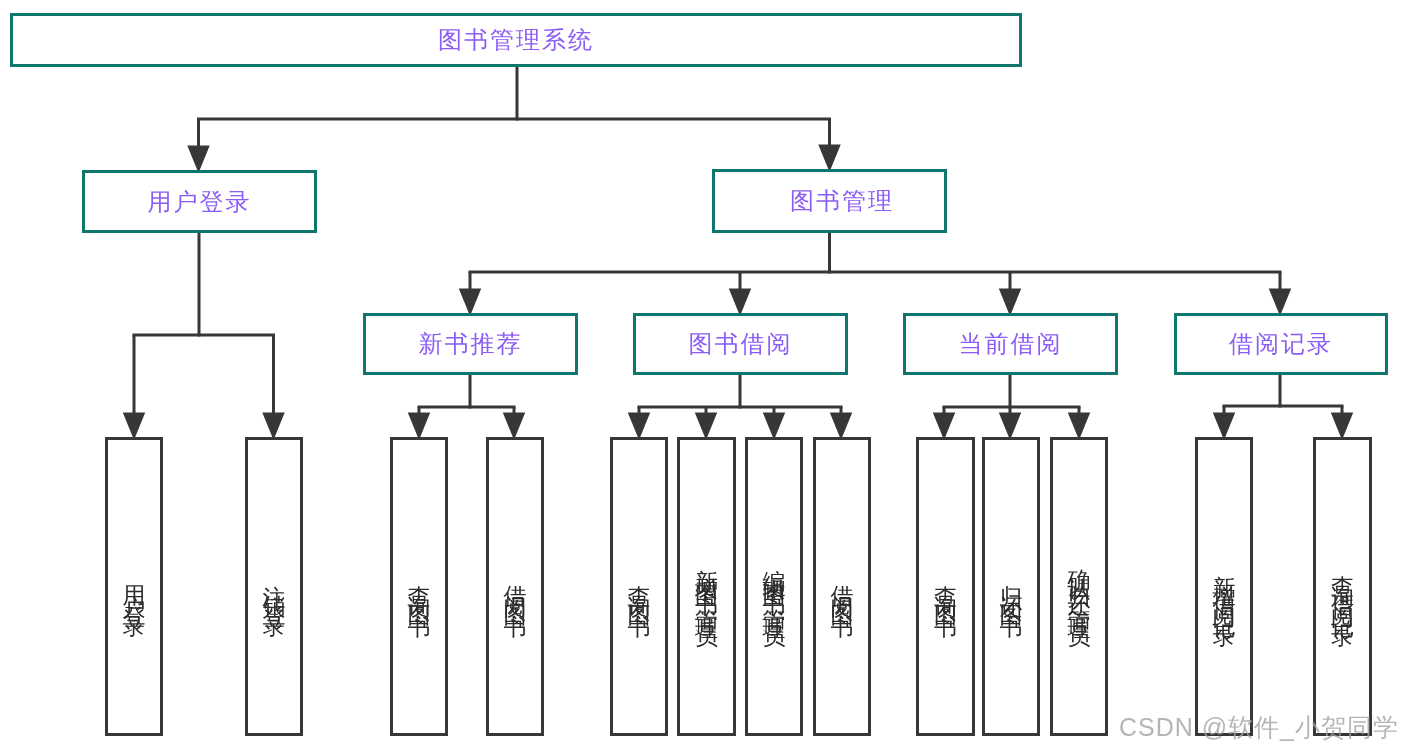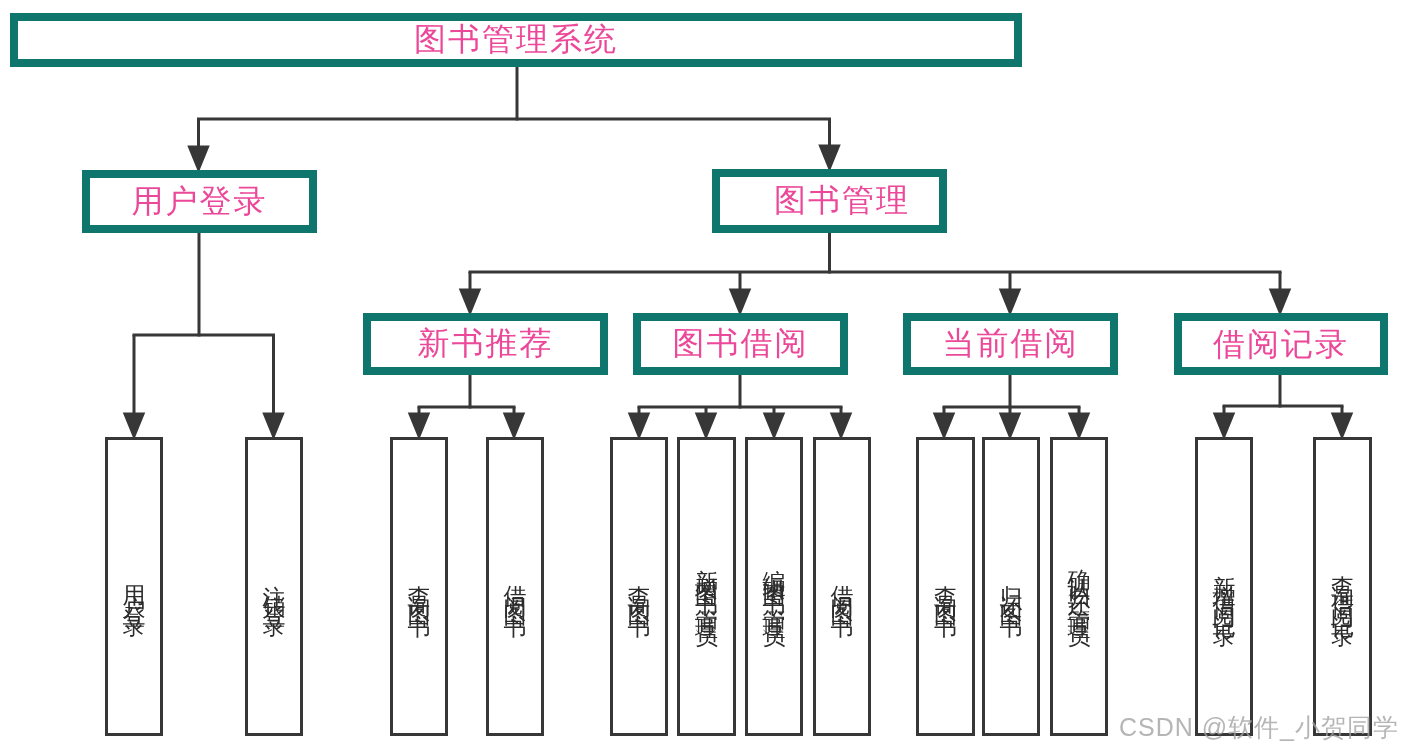--- a/index.html
+++ b/index.html
@@ -6,23 +6,23 @@
   #canvas{
     position:relative;
     width:1405px;height:747px;
     background:#ffffff;
     font-family:"Liberation Sans","DejaVu Sans",sans-serif;
     overflow:hidden;
   }
   #wires{position:absolute;left:0;top:0;z-index:1;}
   .hbox{
     position:absolute;z-index:2;box-sizing:border-box;
-    background:#ffffff;border:8px solid #0f766e;
+    background:#ffffff;border:3px solid #0f766e;
     display:flex;align-items:center;justify-content:center;
-    font-size:32px;letter-spacing:2px;color:#ec4899;
+    font-size:24px;letter-spacing:2px;color:#8b5cf6;
     white-space:nowrap;
   }
   .vbox{
     position:absolute;z-index:2;box-sizing:border-box;
     background:#ffffff;border:3px solid #373737;
     display:flex;align-items:center;justify-content:center;
     writing-mode:vertical-rl;text-orientation:mixed;
     font-size:23px;letter-spacing:10px;color:#2b2b2b;
     line-height:1;
   }
@@ -106,30 +106,30 @@
     <span>图书管理系统</span>
   </div>
 
   <div class="hbox" style="left:82px;top:170px;width:235px;height:63px;">
     <span>用户登录</span>
   </div>
   <div class="hbox" style="left:712px;top:169px;width:235px;height:64px;padding-left:25px;">
     <span>图书管理</span>
   </div>
 
-  <div class="hbox" style="left:363px;top:313px;width:245px;height:62px;">
+  <div class="hbox" style="left:363px;top:313px;width:215px;height:62px;">
     <span>新书推荐</span>
   </div>
   <div class="hbox" style="left:633px;top:313px;width:215px;height:62px;text-align:right;">
     <span>图书借阅</span>
   </div>
   <div class="hbox" style="left:903px;top:313px;width:215px;height:62px;">
     <span>当前借阅</span>
   </div>
-  <div class="hbox" style="left:1174px;top:313px;width:214px;height:62px;align-items:flex-end;">
+  <div class="hbox" style="left:1174px;top:313px;width:214px;height:62px;">
     <span>借阅记录</span>
   </div>
 
   <div class="vbox" style="left:105px;top:437px;width:58px;height:299px;">
     <span>用户登录</span>
   </div>
   <div class="vbox" style="left:245px;top:437px;width:58px;height:299px;">
     <span>注销登录</span>
   </div>
 

